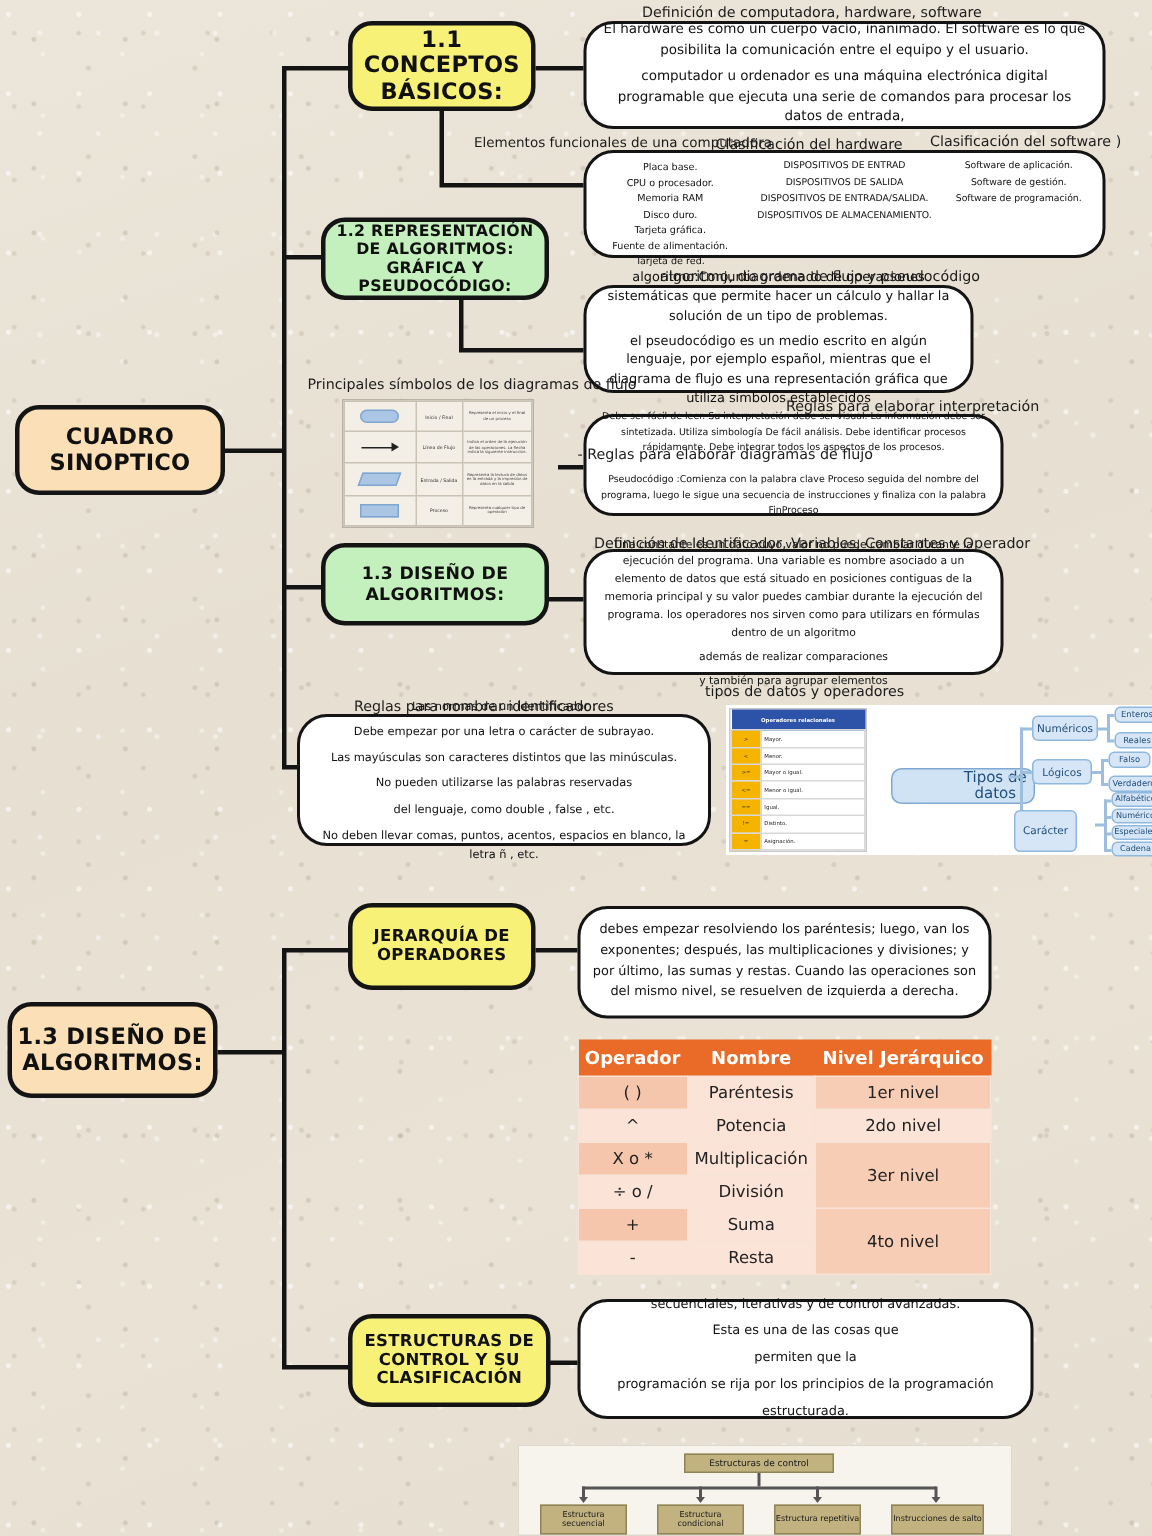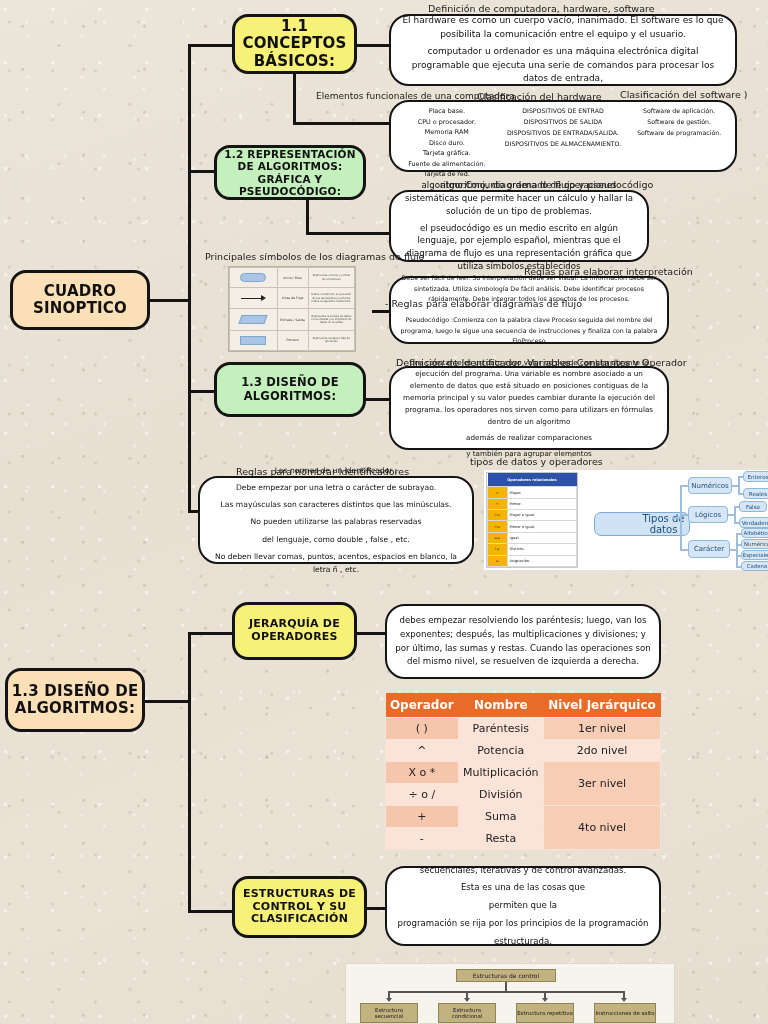--- a/index.html
+++ b/index.html
@@ -253,21 +253,21 @@
   <p>Las mayúsculas son caracteres distintos que las minúsculas.</p>
   <p>No pueden utilizarse las palabras reservadas</p>
   <p>del lenguaje, como double , false , etc.</p>
   <p>No deben llevar comas, puntos, acentos, espacios en blanco, la letra ñ , etc.</p>
 </div>
 
 <div class="textbox" style="left:385px; top:604px; width:276px; height:75px; font-size:8.6px; line-height:1.6;">
   <p>debes empezar resolviendo los paréntesis; luego, van los exponentes; después, las multiplicaciones y divisiones; y por último, las sumas y restas. Cuando las operaciones son del mismo nivel, se resuelven de izquierda a derecha.</p>
 </div>
 
-<div class="textbox" style="left:385px; top:866px; width:276px; height:80px; font-size:8.6px; line-height:1.6;">
+<div class="textbox" style="left:385px; top:866px; width:304px; height:80px; font-size:8.6px; line-height:1.6;">
   <p>secuenciales, iterativas y de control avanzadas.</p>
   <p>Esta es una de las cosas que</p>
   <p>permiten que la</p>
   <p>programación se rija por los principios de la programación</p>
   <p>estructurada.</p>
 </div>
 
 <div class="pic flowtbl" style="left:228px; top:266px; width:128px; height:86px;">
   <table>
     <tbody>
@@ -374,21 +374,21 @@
   <div class="tline" style="left:250px; top:36px; width:5px; height:1.5px;"></div>
   <div class="tline" style="left:250px; top:52px; width:5px; height:1.5px;"></div>
   <div class="tnode" style="left:255px; top:31px; width:28px; height:11px; font-size:5.6px;">
     <span>Falso</span>
   </div>
   <div class="tnode" style="left:255px; top:47px; width:34px; height:11px; font-size:5.6px;">
     <span>Verdadero</span>
   </div>
 
   <div class="tline" style="left:196px; top:79px; width:8px; height:1.5px;"></div>
-  <div class="tnode" style="left:204px; top:70px; width:42px; height:18px; font-size:7px;">
+  <div class="tnode" style="left:192px; top:70px; width:42px; height:28px; font-size:7px;">
     <span>Carácter</span>
   </div>
   <div class="tline" style="left:246px; top:79px; width:6px; height:1.5px;"></div>
   <div class="tline" style="left:252px; top:63px; width:1.5px; height:34px;"></div>
   <div class="tline" style="left:252px; top:63px; width:5px; height:1.5px;"></div>
   <div class="tline" style="left:252px; top:74px; width:5px; height:1.5px;"></div>
   <div class="tline" style="left:252px; top:85px; width:5px; height:1.5px;"></div>
   <div class="tline" style="left:252px; top:96px; width:5px; height:1.5px;"></div>
   <div class="tnode" style="left:257px; top:58px; width:32px; height:10px; font-size:5.4px;">
     <span>Alfabético</span>

